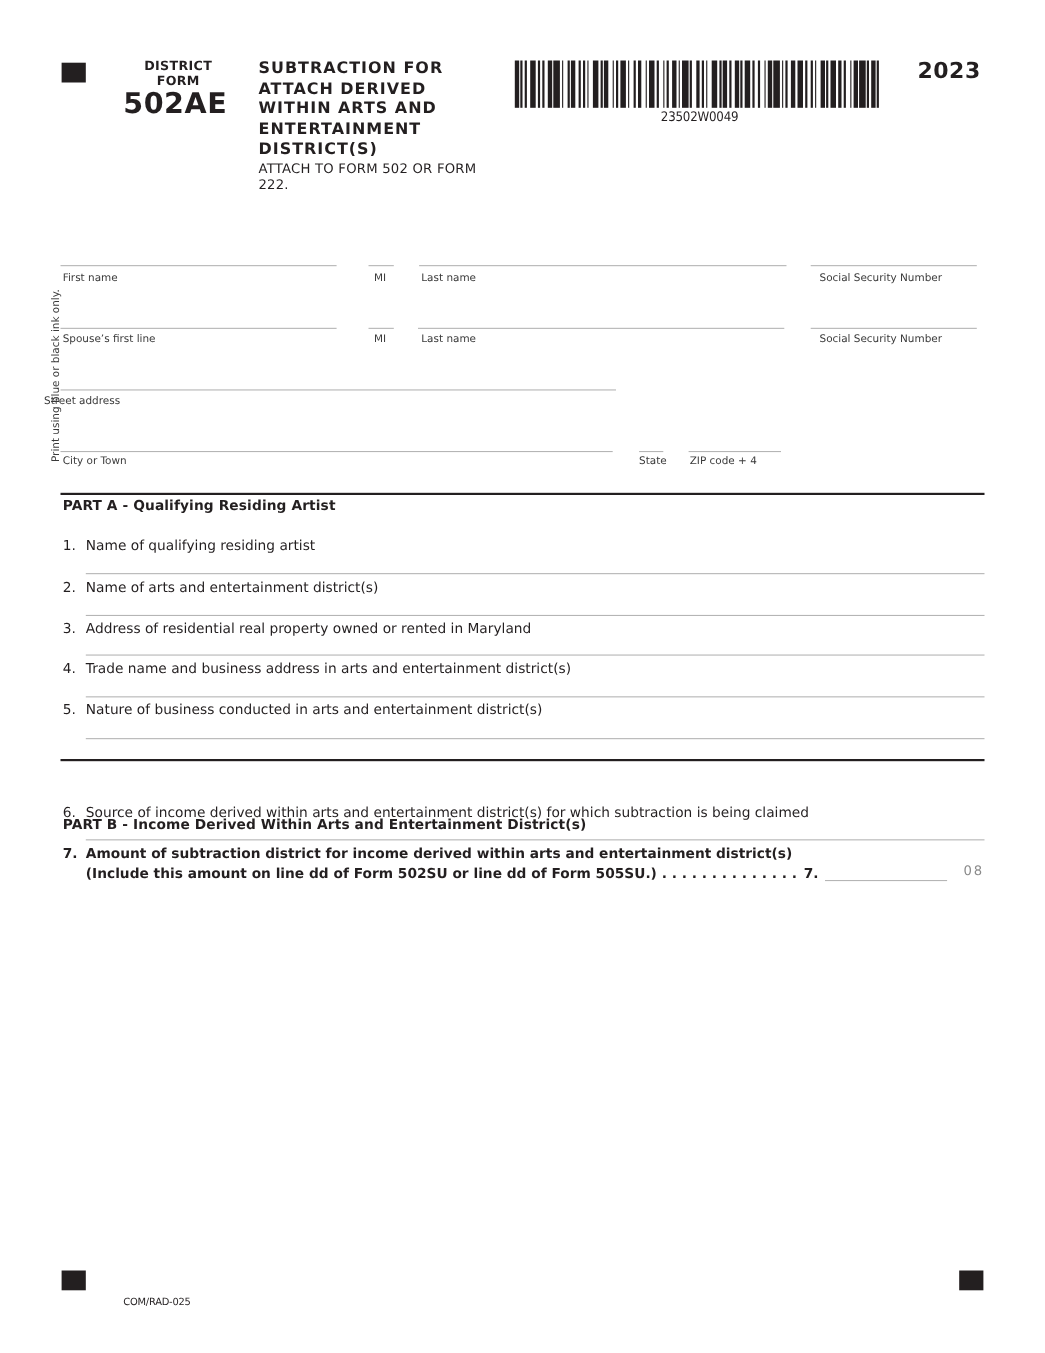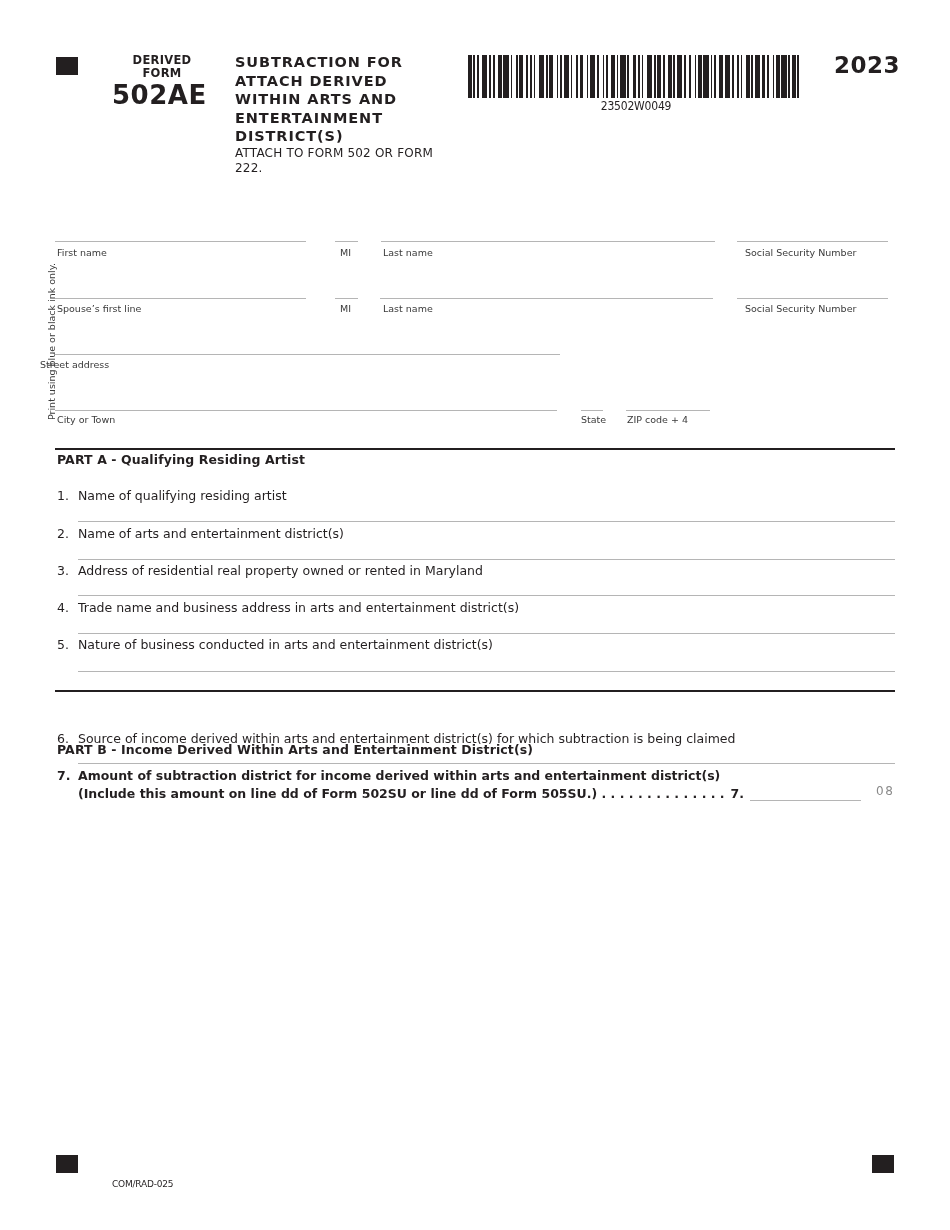--- a/index.html
+++ b/index.html
@@ -4,21 +4,21 @@
 <style>
   html, body { margin: 0; padding: 0; background: #ffffff; }
   body { width: 950px; height: 1230px; position: relative; overflow: hidden;
          font-family: "DejaVu Sans", "Liberation Sans", sans-serif; color: #231f20; }
   .abs { position: absolute; }
   .corner { position: absolute; width: 22px; height: 18px; background: #231f20; }
   .hdr-small { font-weight: bold; font-size: 11.5px; text-align: center; line-height: 13px; letter-spacing: 0.3px; }
   .hdr-form { font-weight: bold; font-size: 26px; letter-spacing: 0.5px; line-height: 28px; }
   .title { font-weight: bold; font-size: 14.5px; line-height: 18.5px; letter-spacing: 0.9px; }
   .attach { font-size: 12px; line-height: 15px; letter-spacing: 0.2px; }
-  .year { font-weight: bold; font-size: 23px; letter-spacing: 0.5px; }
+  .year { font-weight: bold; font-size: 20px; letter-spacing: 0.5px; }
   .barcode { position: absolute; left: 468px; top: 55px; width: 336px; height: 43px; display: flex; align-items: stretch; }
   .barcode span { display: block; height: 100%; }
   .bc-text { font-family: "DejaVu Sans Condensed", "DejaVu Sans", sans-serif; font-size: 12px; letter-spacing: -0.2px; }
   .fline { position: absolute; height: 0; border-top: 1px solid #b5b5b5; }
   .flabel { position: absolute; font-size: 9.5px; color: #3a3a3a; white-space: nowrap; }
   .side { position: absolute; left: 46px; top: 420px; transform-origin: 0 0; transform: rotate(-90deg);
           font-size: 9.5px; color: #3a3a3a; white-space: nowrap; }
   .rule-thick { position: absolute; left: 55px; width: 840px; height: 0; border-top: 2px solid #231f20; }
   .rule { position: absolute; left: 78px; width: 817px; height: 0; border-top: 1px solid #b5b5b5; }
   .part-title { position: absolute; left: 57px; font-weight: bold; font-size: 12.5px; white-space: nowrap; letter-spacing: 0.1px; }
@@ -29,21 +29,21 @@
   .input { position: absolute; background: transparent; border: none; outline: none; padding: 0;
            font-family: "Liberation Sans", sans-serif; font-size: 12px; }
 </style>
 </head>
 <body>
 
 <div class="corner" style="left:56px; top:57px;"></div>
 <div class="corner" style="left:56px; top:1155px;"></div>
 <div class="corner" style="left:872px; top:1155px;"></div>
 
-<div class="abs hdr-small" style="left:112px; top:54px; width:100px;">DERIVED</div>
+<div class="abs hdr-small" style="left:112px; top:54px; width:100px;">DISTRICT</div>
 <div class="abs hdr-small" style="left:112px; top:67px; width:100px;">FORM</div>
 <div class="abs hdr-form" style="left:112px; top:81px;">502AE</div>
 
 <div class="abs title" style="left:235px; top:53px;">
   <div>SUBTRACTION FOR</div>
   <div>ATTACH DERIVED</div>
   <div>WITHIN ARTS AND</div>
   <div>ENTERTAINMENT</div>
   <div>DISTRICT(S)</div>
 </div>

